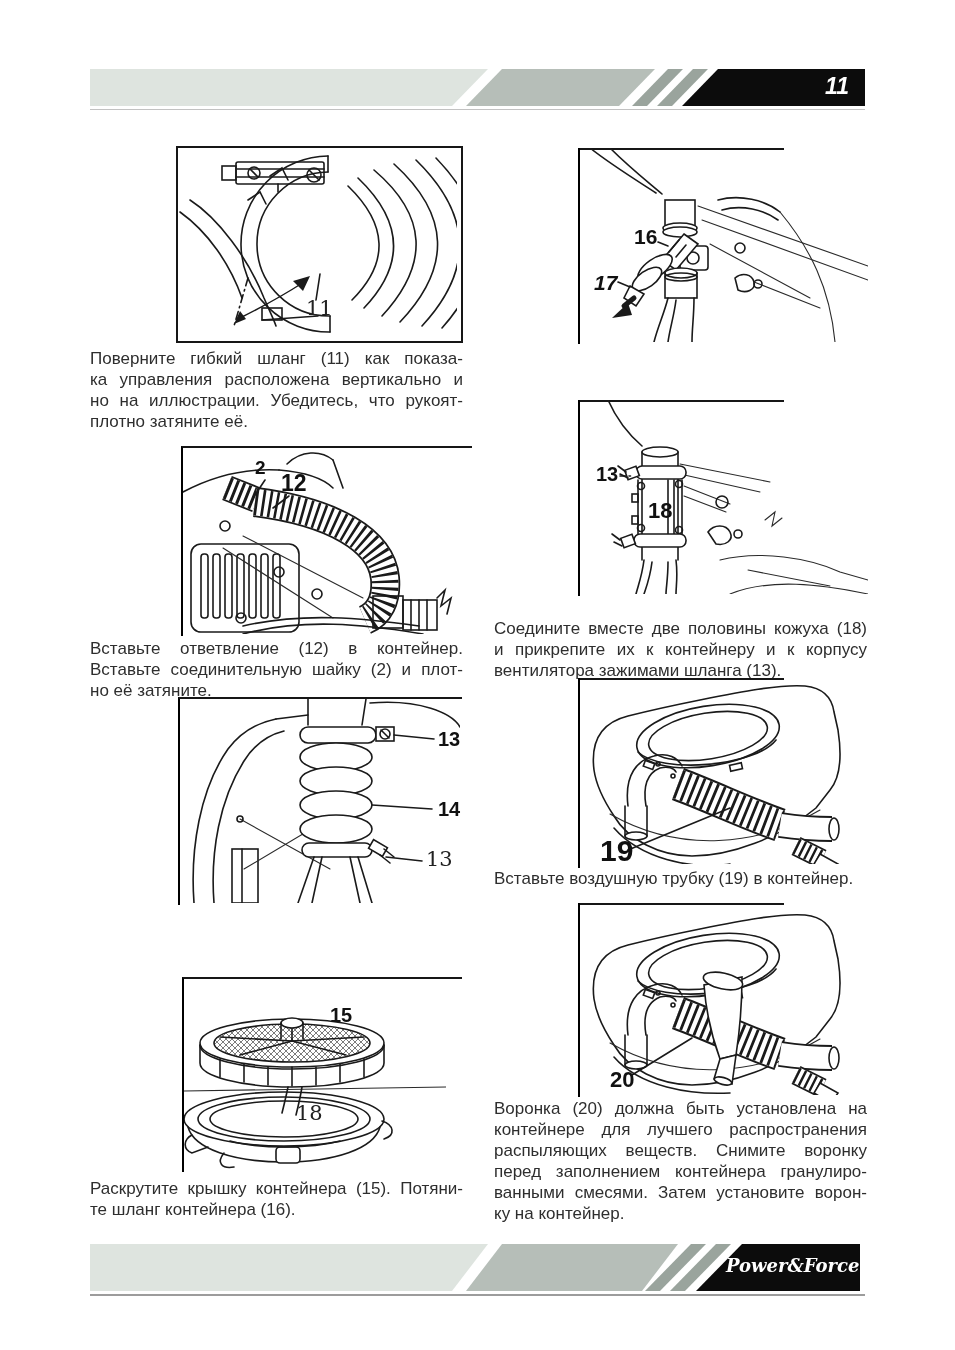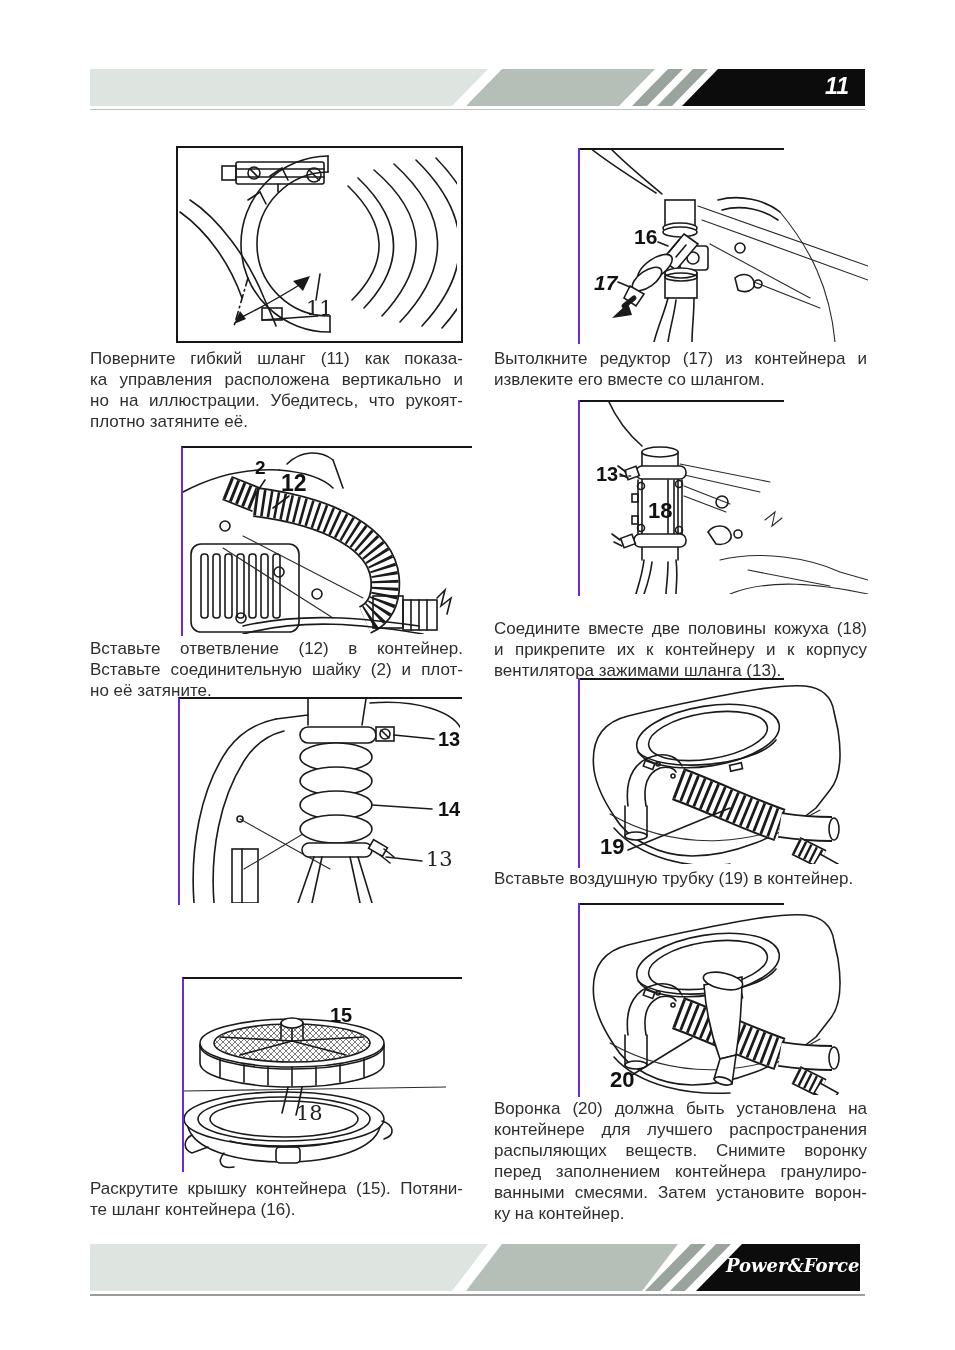--- a/index.html
+++ b/index.html
@@ -16,21 +16,21 @@
   .brand::first-letter{font-size:42px;}
   .brand-sub{position:absolute;left:636px;top:11px;width:130px;text-align:center;color:#fff;
              font-family:"DejaVu Serif",serif;font-weight:bold;font-style:italic;font-size:18px;}
   
   .caption{position:absolute;width:373px;font-size:17px;line-height:21px;color:#2e2e2e;}
   .caption>div{text-align:justify;text-align-last:justify;white-space:normal;}
   .caption>div:last-child{text-align-last:auto;}
   
   .fig{position:absolute;overflow:hidden;}
   .fig svg{position:absolute;left:0;top:0;}
-  .bl{border-left:2px solid #6d28d9;}
+  .bl{border-left:2px solid #000000;}
   .bt{border-top:2px solid #161616;}
   .full-border{border:2px solid #161616;}
   .topline{position:absolute;left:0;top:0;height:2px;background:#161616;}
   .plabel{position:absolute;font-weight:bold;font-size:20px;color:#111;
           font-family:"Liberation Sans",sans-serif;line-height:1;}
   .plabel-serif{position:absolute;font-family:"DejaVu Serif",serif;font-size:21px;color:#222;line-height:1;}
   svg .ln{stroke:#1a1a1a;fill:none;stroke-width:1.6;stroke-linecap:round;}
   svg .lnf{stroke:#1a1a1a;fill:#ffffff;stroke-width:1.6;}
   svg .thin{stroke:#2a2a2a;fill:none;stroke-width:1.1;}
 </style>
@@ -314,24 +314,20 @@
         <path d="M32,170 L48,155 L52,167 Z" fill="#1a1a1a" stroke="none"></path>
 
         <line x1="78" y1="94" x2="88" y2="98"></line>
         <line x1="38" y1="134" x2="50" y2="139"></line>
       </g>
     </svg>
     <span class="plabel" style="left:54px;top:78px;font-size:21px;">16</span>
     <span class="plabel" style="left:14px;top:124px;font-size:21px;font-style:italic;">17</span>
   </div>
 
-  <div class="caption" style="left:494px;top:348px;">
-      <div>Вытолкните редуктор (17) из контейнера и</div>
-      <div>извлеките его вместе со шлангом.</div>
-    </div>
 
   <div class="fig bl" style="left:578px;top:400px;width:290px;height:196px;">
     <div class="topline" style="width:204px;"></div>
     <svg width="288" height="194" viewBox="0 0 288 194">
       <g class="ln">
         <path d="M28,0 C36,18 48,34 62,46"></path>
 
         <line x1="100" y1="64" x2="190" y2="82" class="thin"></line>
         <line x1="100" y1="74" x2="180" y2="92" class="thin"></line>
         <line x1="104" y1="86" x2="150" y2="104" class="thin"></line>
@@ -420,21 +416,21 @@
       <path d="M200,147 C220,150 238,151 252,151" stroke="#ffffff" stroke-width="22" fill="none"></path>
       <ellipse cx="254" cy="151" rx="5" ry="11" class="lnf"></ellipse>
 
       <path d="M216,168 L242,181" stroke="#1a1a1a" stroke-width="20" fill="none"></path>
       <path d="M216,168 L242,181" stroke="#ffffff" stroke-width="16.5" fill="none"></path>
       <path d="M216,168 L242,181" stroke="#1a1a1a" stroke-width="16.5" fill="none" stroke-dasharray="2.4 3.6"></path>
       <path d="M240,176 L258,186 L251,196 L234,186 Z" class="lnf"></path>
 
       <line x1="150" y1="130" x2="48" y2="172" class="ln"></line>
     </svg>
-    <span class="plabel" style="left:20px;top:158px;font-size:22px;">19</span>
+    <span class="plabel" style="left:20px;top:158px;font-size:30px;">19</span>
   </div>
 
   <div class="caption" style="left:494px;top:868px;">
       <div>Вставьте воздушную трубку (19) в контейнер.</div>
     </div>
 
   <div class="fig bl" style="left:578px;top:903px;width:290px;height:194px;">
     <div class="topline" style="width:204px;"></div>
     <svg width="288" height="192" viewBox="0 0 288 192">
 

